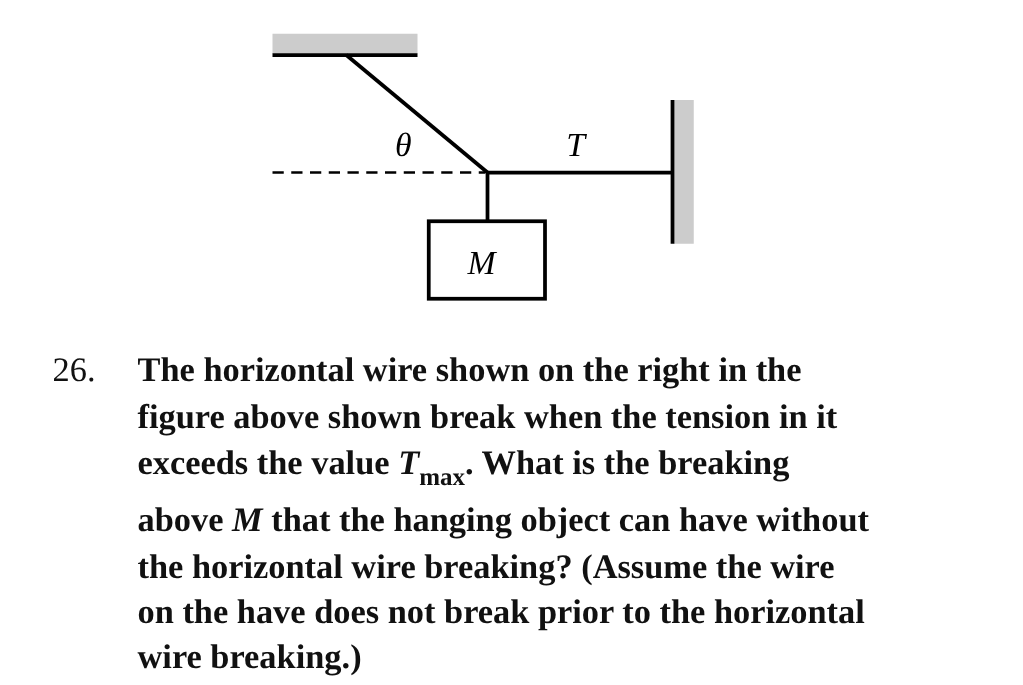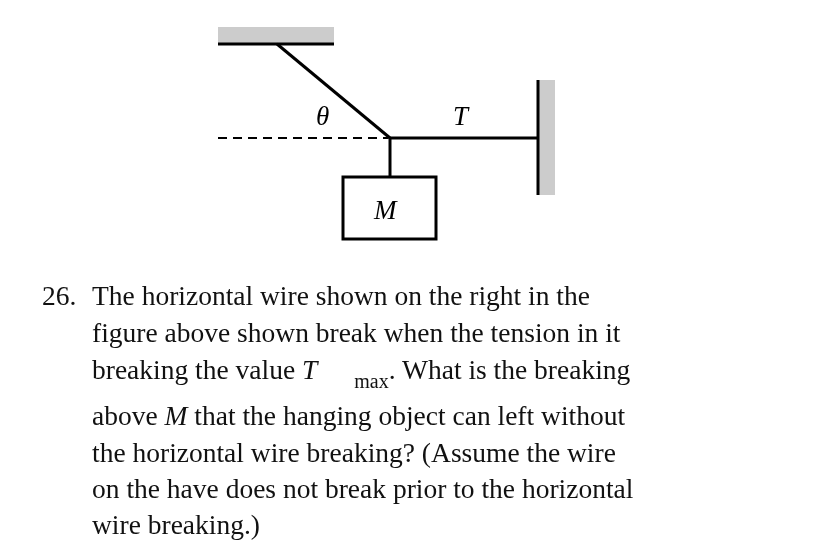--- a/index.html
+++ b/index.html
@@ -1,23 +1,23 @@
 <!DOCTYPE html>
 <html><head>
   <meta charset="utf-8">
   <style>
     html, body { margin:0; padding:0; background:#ffffff; }
     body { width:818px; height:548px; position:relative; overflow:hidden;
            font-family:"Liberation Serif", "DejaVu Serif", serif; color:#111; }
     #figure { position:absolute; left:0; top:0; width:818px; height:260px; }
     .q { position:absolute; left:0; top:0; width:818px; }
-    .line { position:absolute; font-size:27.5px; line-height:37px; white-space:nowrap; left:92px; }
+    .line { position:absolute; font-size:27.5px; line-height:37px; white-space:nowrap; left:110px;font-weight:bold; }
     .num { position:absolute; left:42px; font-size:27.5px; line-height:37px; }
     i { font-style:italic; }
-    .sub { font-size:20px; position:relative; top:9px;margin-left:37px; }
+    .sub { font-size:20px; position:relative; top:9px; }
   </style>
 </head>
 <body>
 
 <svg id="figure" viewBox="0 0 818 260" width="818" height="260">
   <rect x="218" y="27" width="116" height="16" fill="#cccccc"></rect>
   <line x1="218" y1="44" x2="334" y2="44" stroke="#000" stroke-width="3"></line>
   <line x1="277" y1="44" x2="390" y2="138" stroke="#000" stroke-width="3"></line>
   <line x1="218" y1="138" x2="388" y2="138" stroke="#000" stroke-width="2" stroke-dasharray="9,6"></line>
   <line x1="389" y1="138" x2="538" y2="138" stroke="#000" stroke-width="3"></line>
@@ -27,18 +27,18 @@
   <rect x="343" y="177" width="93" height="62" fill="#fff" stroke="#000" stroke-width="3"></rect>
   <text x="316" y="125" font-family="Liberation Serif, serif" font-style="italic" font-size="27">θ</text>
   <text x="453" y="125" font-family="Liberation Serif, serif" font-style="italic" font-size="27">T</text>
   <text x="374" y="219" font-family="Liberation Serif, serif" font-style="italic" font-size="27">M</text>
 </svg>
 
 <div class="q">
   <span class="num" style="top:277px">26.</span>
   <div class="line" style="top:277px">The horizontal wire shown on the right in the</div>
   <div class="line" style="top:314px">figure above shown break when the tension in it</div>
-  <div class="line" style="top:351px"><span>breaking the value </span><i>T</i><span class="sub">max</span><span>.  What is the breaking</span></div>
-  <div class="line" style="top:397px"><span>above </span><i>M</i><span> that the hanging object can left without</span></div>
+  <div class="line" style="top:351px"><span>exceeds the value </span><i>T</i><span class="sub">max</span><span>.  What is the breaking</span></div>
+  <div class="line" style="top:397px"><span>above </span><i>M</i><span> that the hanging object can have without</span></div>
   <div class="line" style="top:434px">the horizontal wire breaking? (Assume the wire</div>
   <div class="line" style="top:470px">on the have does not break prior to the horizontal</div>
   <div class="line" style="top:506px">wire breaking.)</div>
 </div>
 
 </body></html>

